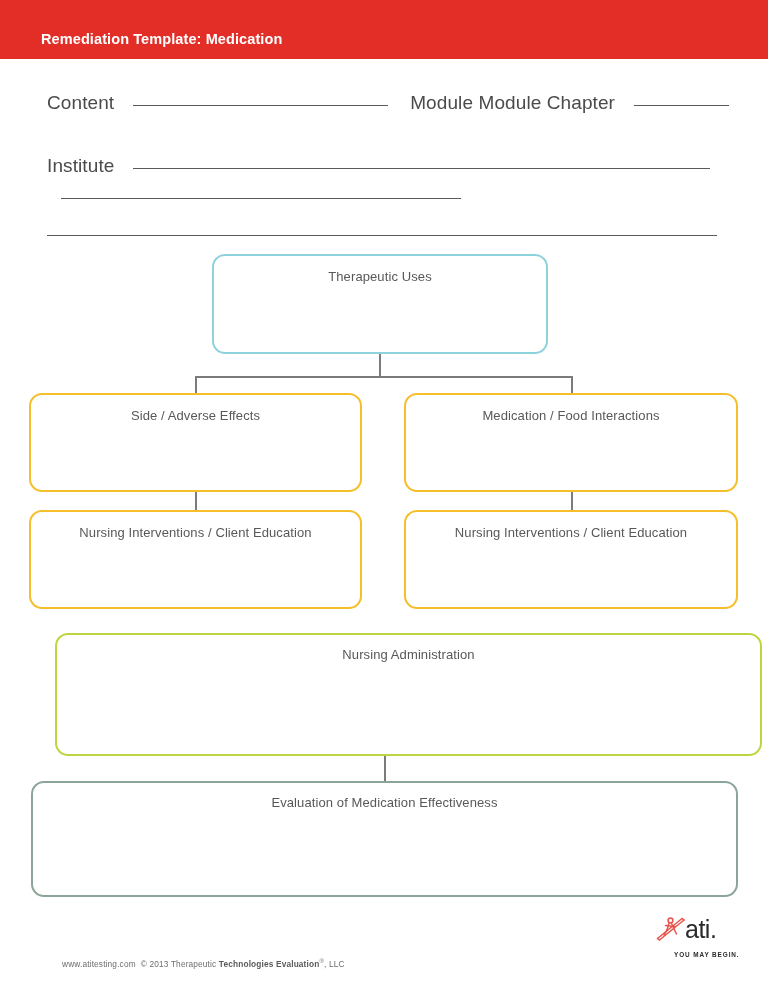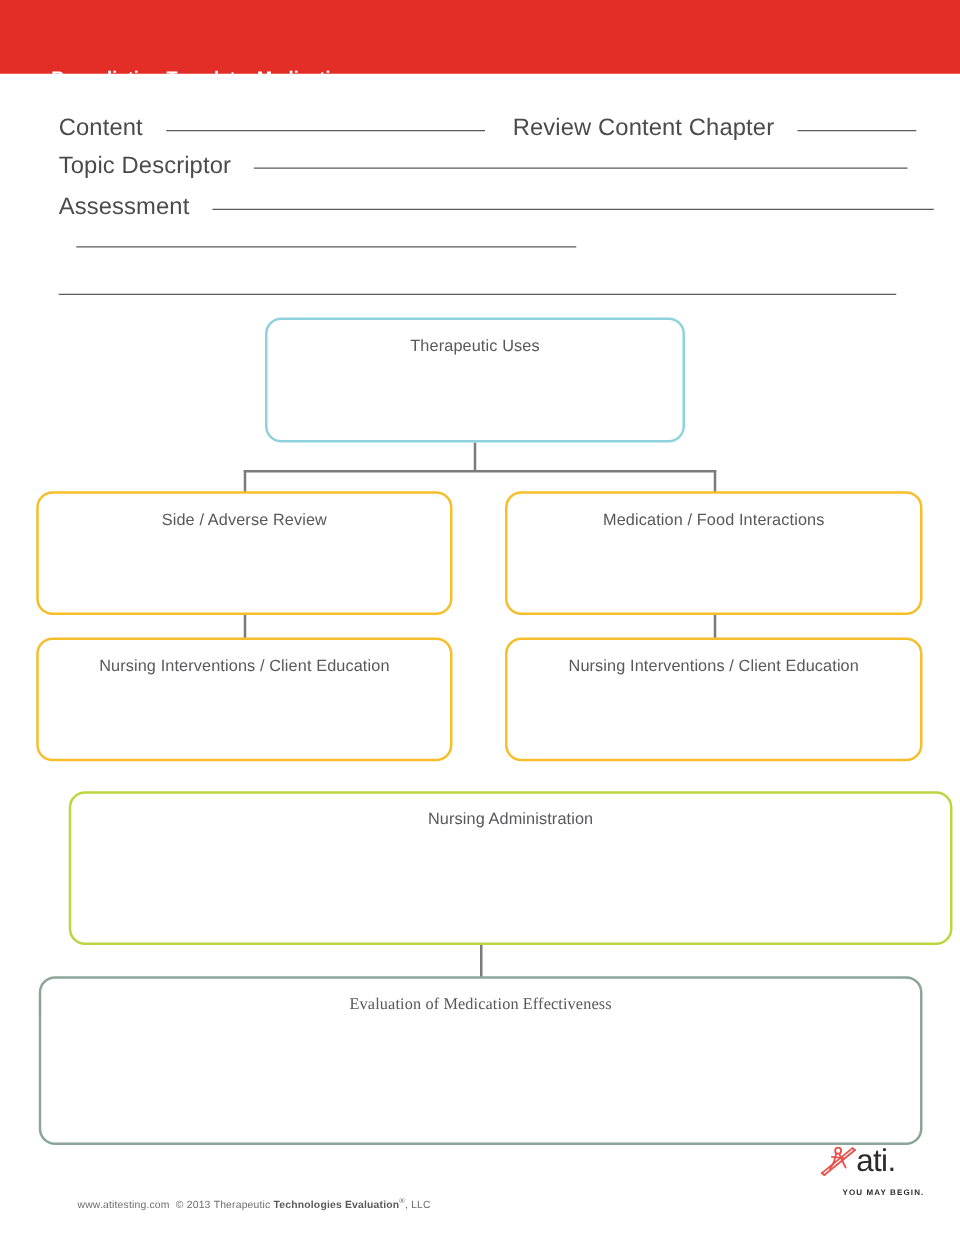--- a/index.html
+++ b/index.html
@@ -30,21 +30,20 @@
   }
   .header-title {
     position: absolute;
     left: 41px;
     top: 31px;
     font-size: 14.5px;
     font-weight: bold;
     color: #ffffff;
     letter-spacing: 0.1px;
     white-space: nowrap;
-    margin-top: 24px;
   }
 
   
   .form-area {
     position: absolute;
     left: 0; top: 59px;
     width: 768px;
     height: 186px;
   }
   .form-row {
@@ -173,24 +172,23 @@
     border-color: #BDD63F;
     margin-left: 24px;
   }
   .node-administration .node-label { top: 12px; }
 
   
   .node-evaluation {
     left: 31px;
     top: 781px;
     width: 707px;
-    height: 135px;
+    height: 116px;
     border-width: 2px;
     border-color: #8BA699;
-    font-family: Liberation Serif, serif;
   }
   .node-evaluation .node-label { top: 12px; }
 
   
   .conn {
     position: absolute;
     background: #7b7b7b;
   }
   .conn-v { width: 1.6px; }
   .conn-h { height: 1.6px; }
@@ -276,31 +274,27 @@
 
   <div class="header-banner">
     <div class="header-title">Remediation Template: Medication</div>
   </div>
 
   <div class="form-area">
 
     <div class="form-row row-content">
       <span class="form-label">Content</span>
       <span class="fill-line" style="width:255px; margin-left:14px;"></span>
-      <span class="form-label rmc-label">Review Content Chapter</span>
+      <span class="form-label rmc-label">Module Module Chapter</span>
       <span class="fill-line" style="width:95px; margin-left:14px;"></span>
     </div>
 
-    <div class="form-row row-topic">
-      <span class="form-label">Topic Descriptor</span>
-      <span class="fill-line" style="width:523px; margin-left:14px;"></span>
-    </div>
 
     <div class="form-row row-medication">
-      <span class="form-label">Assessment</span>
+      <span class="form-label">Institute</span>
       <span class="fill-line" style="width:577px; margin-left:14px;"></span>
     </div>
 
     <div class="form-row row-expected">
       <span class="fill-line" style="width:400px; margin-left:14px;"></span>
     </div>
 
     <div class="standalone-line"></div>
   </div>
 
@@ -312,21 +306,21 @@
     <div class="conn conn-v conn-drop-right"></div>
     <div class="conn conn-v conn-side-nursing"></div>
     <div class="conn conn-v conn-inter-nursing"></div>
     <div class="conn conn-v conn-admin-eval"></div>
 
     <div class="node node-therapeutic">
       <div class="node-label">Therapeutic Uses</div>
     </div>
 
     <div class="node node-side">
-      <div class="node-label">Side / Adverse Review</div>
+      <div class="node-label">Side / Adverse Effects</div>
     </div>
 
     <div class="node node-interactions">
       <div class="node-label">Medication / Food Interactions</div>
     </div>
 
     <div class="node node-nursing-left">
       <div class="node-label">Nursing Interventions / Client Education</div>
     </div>
 

